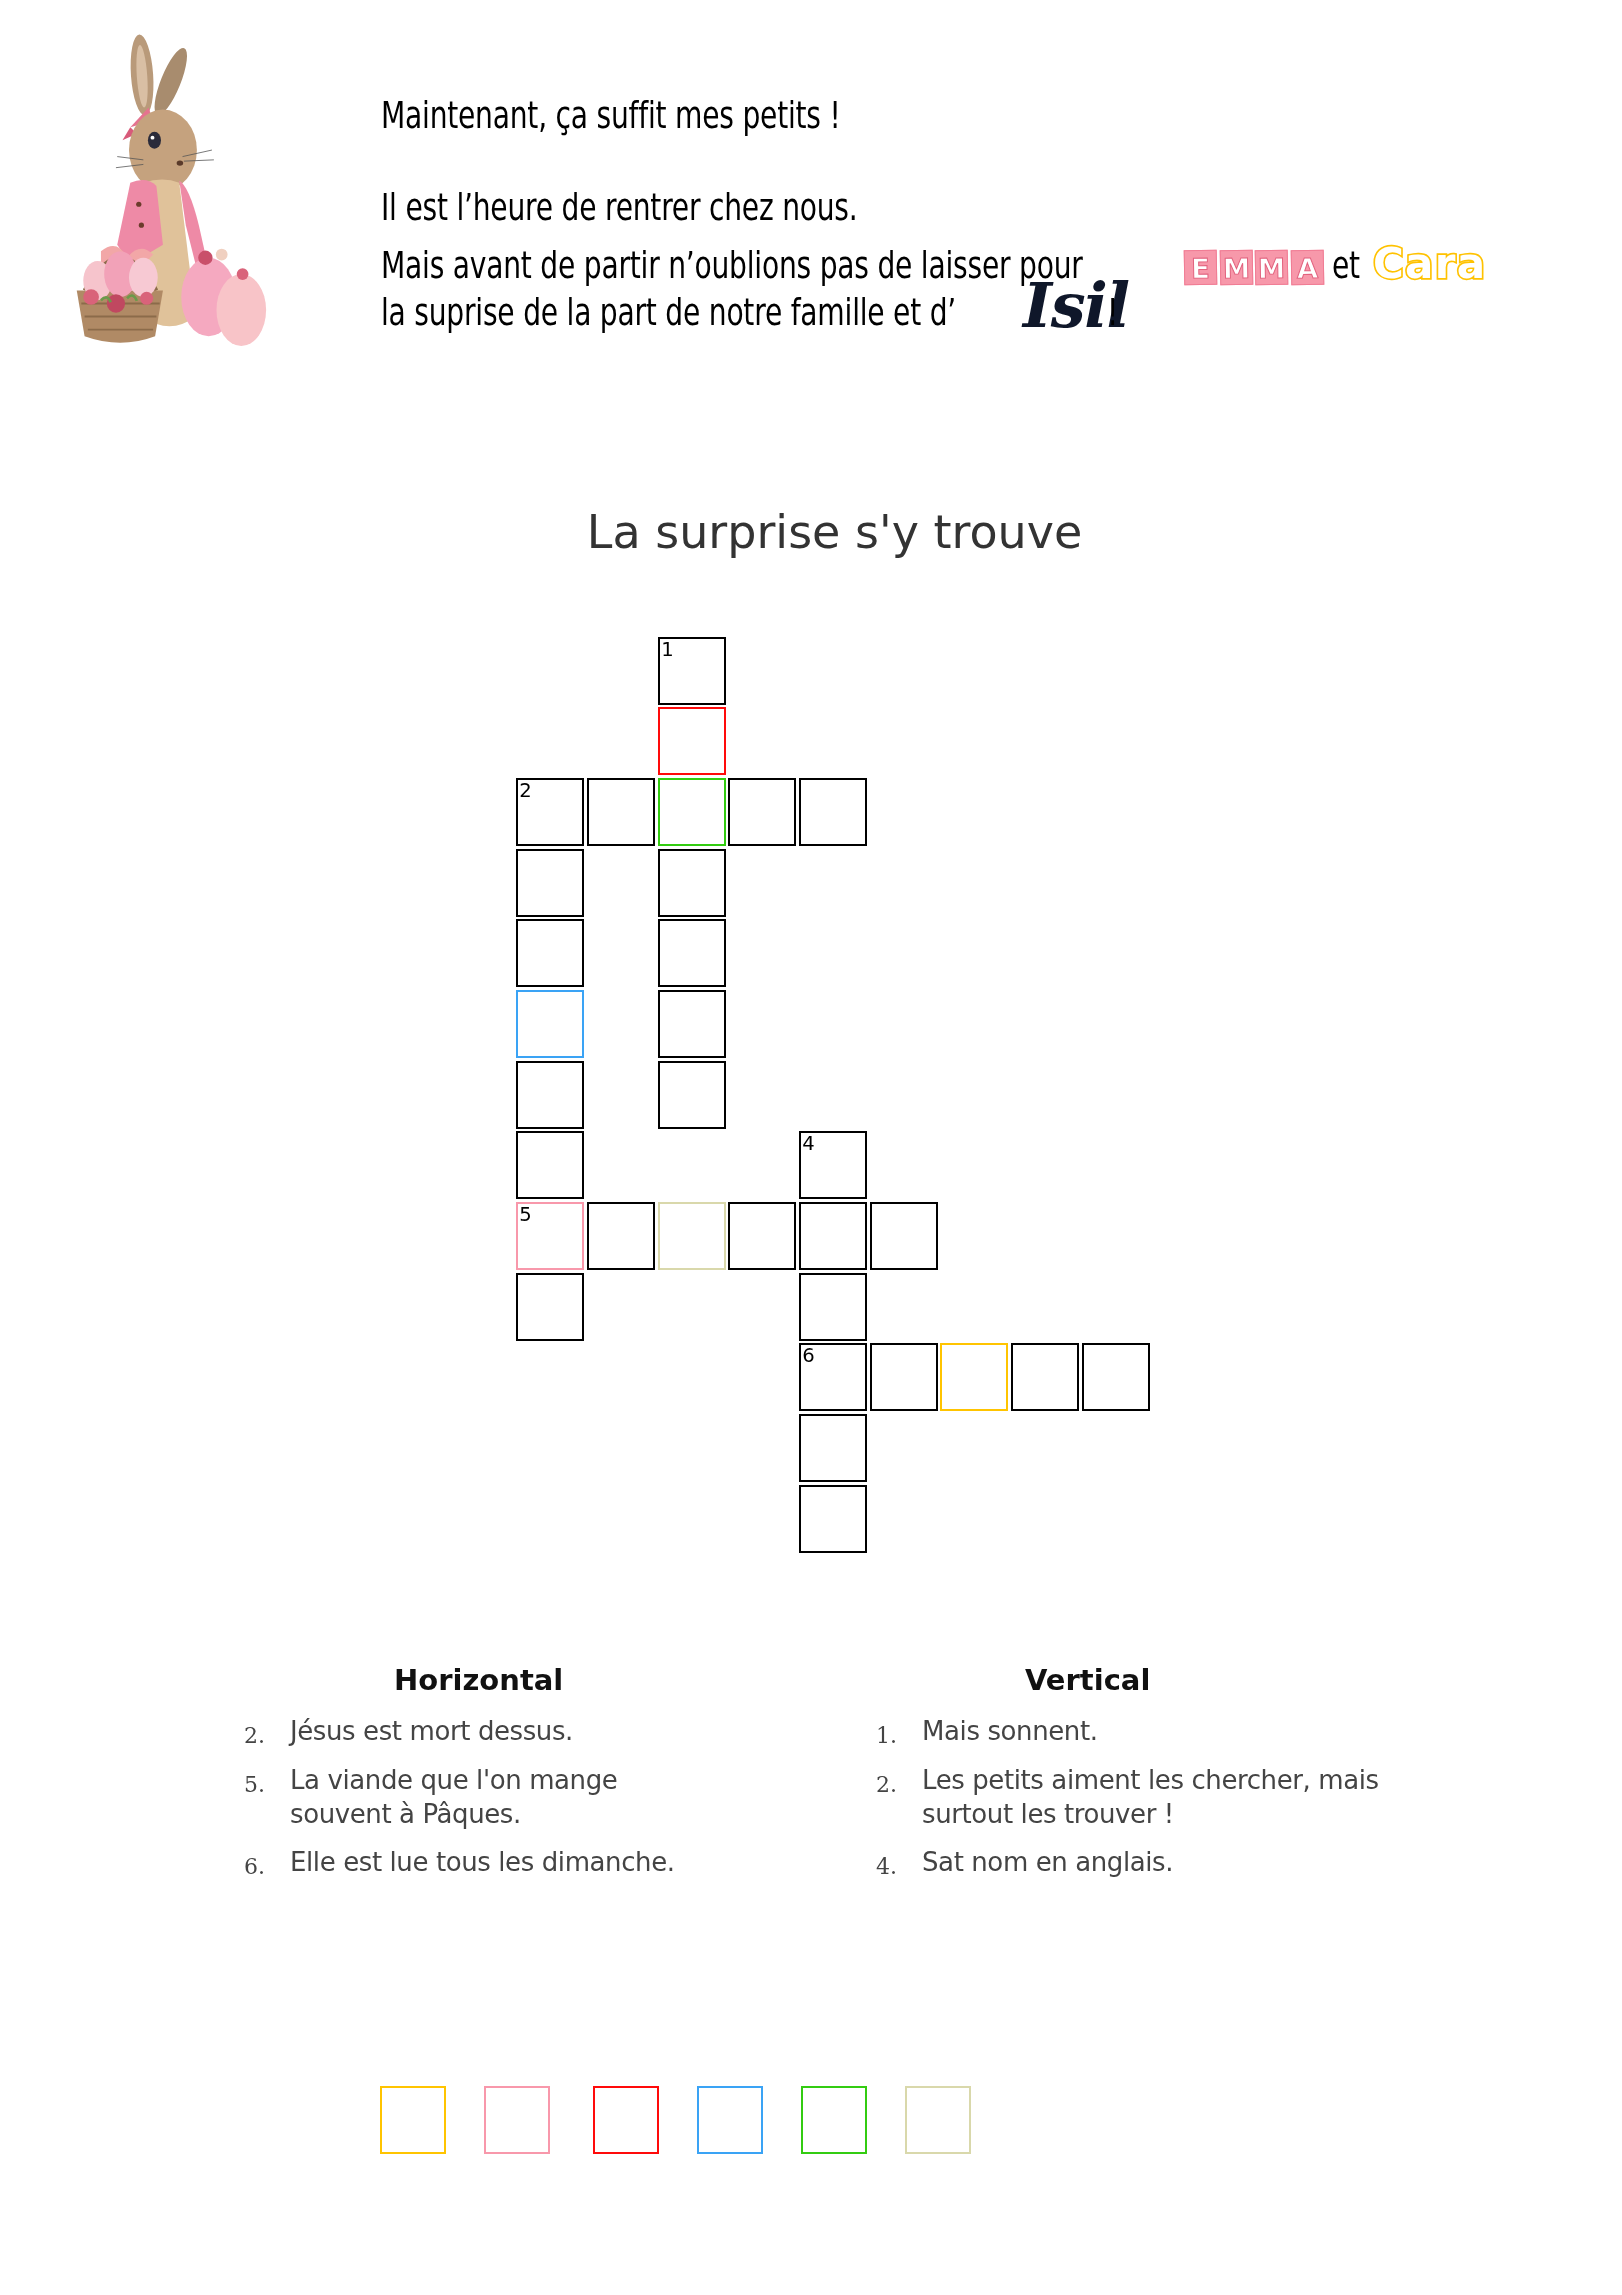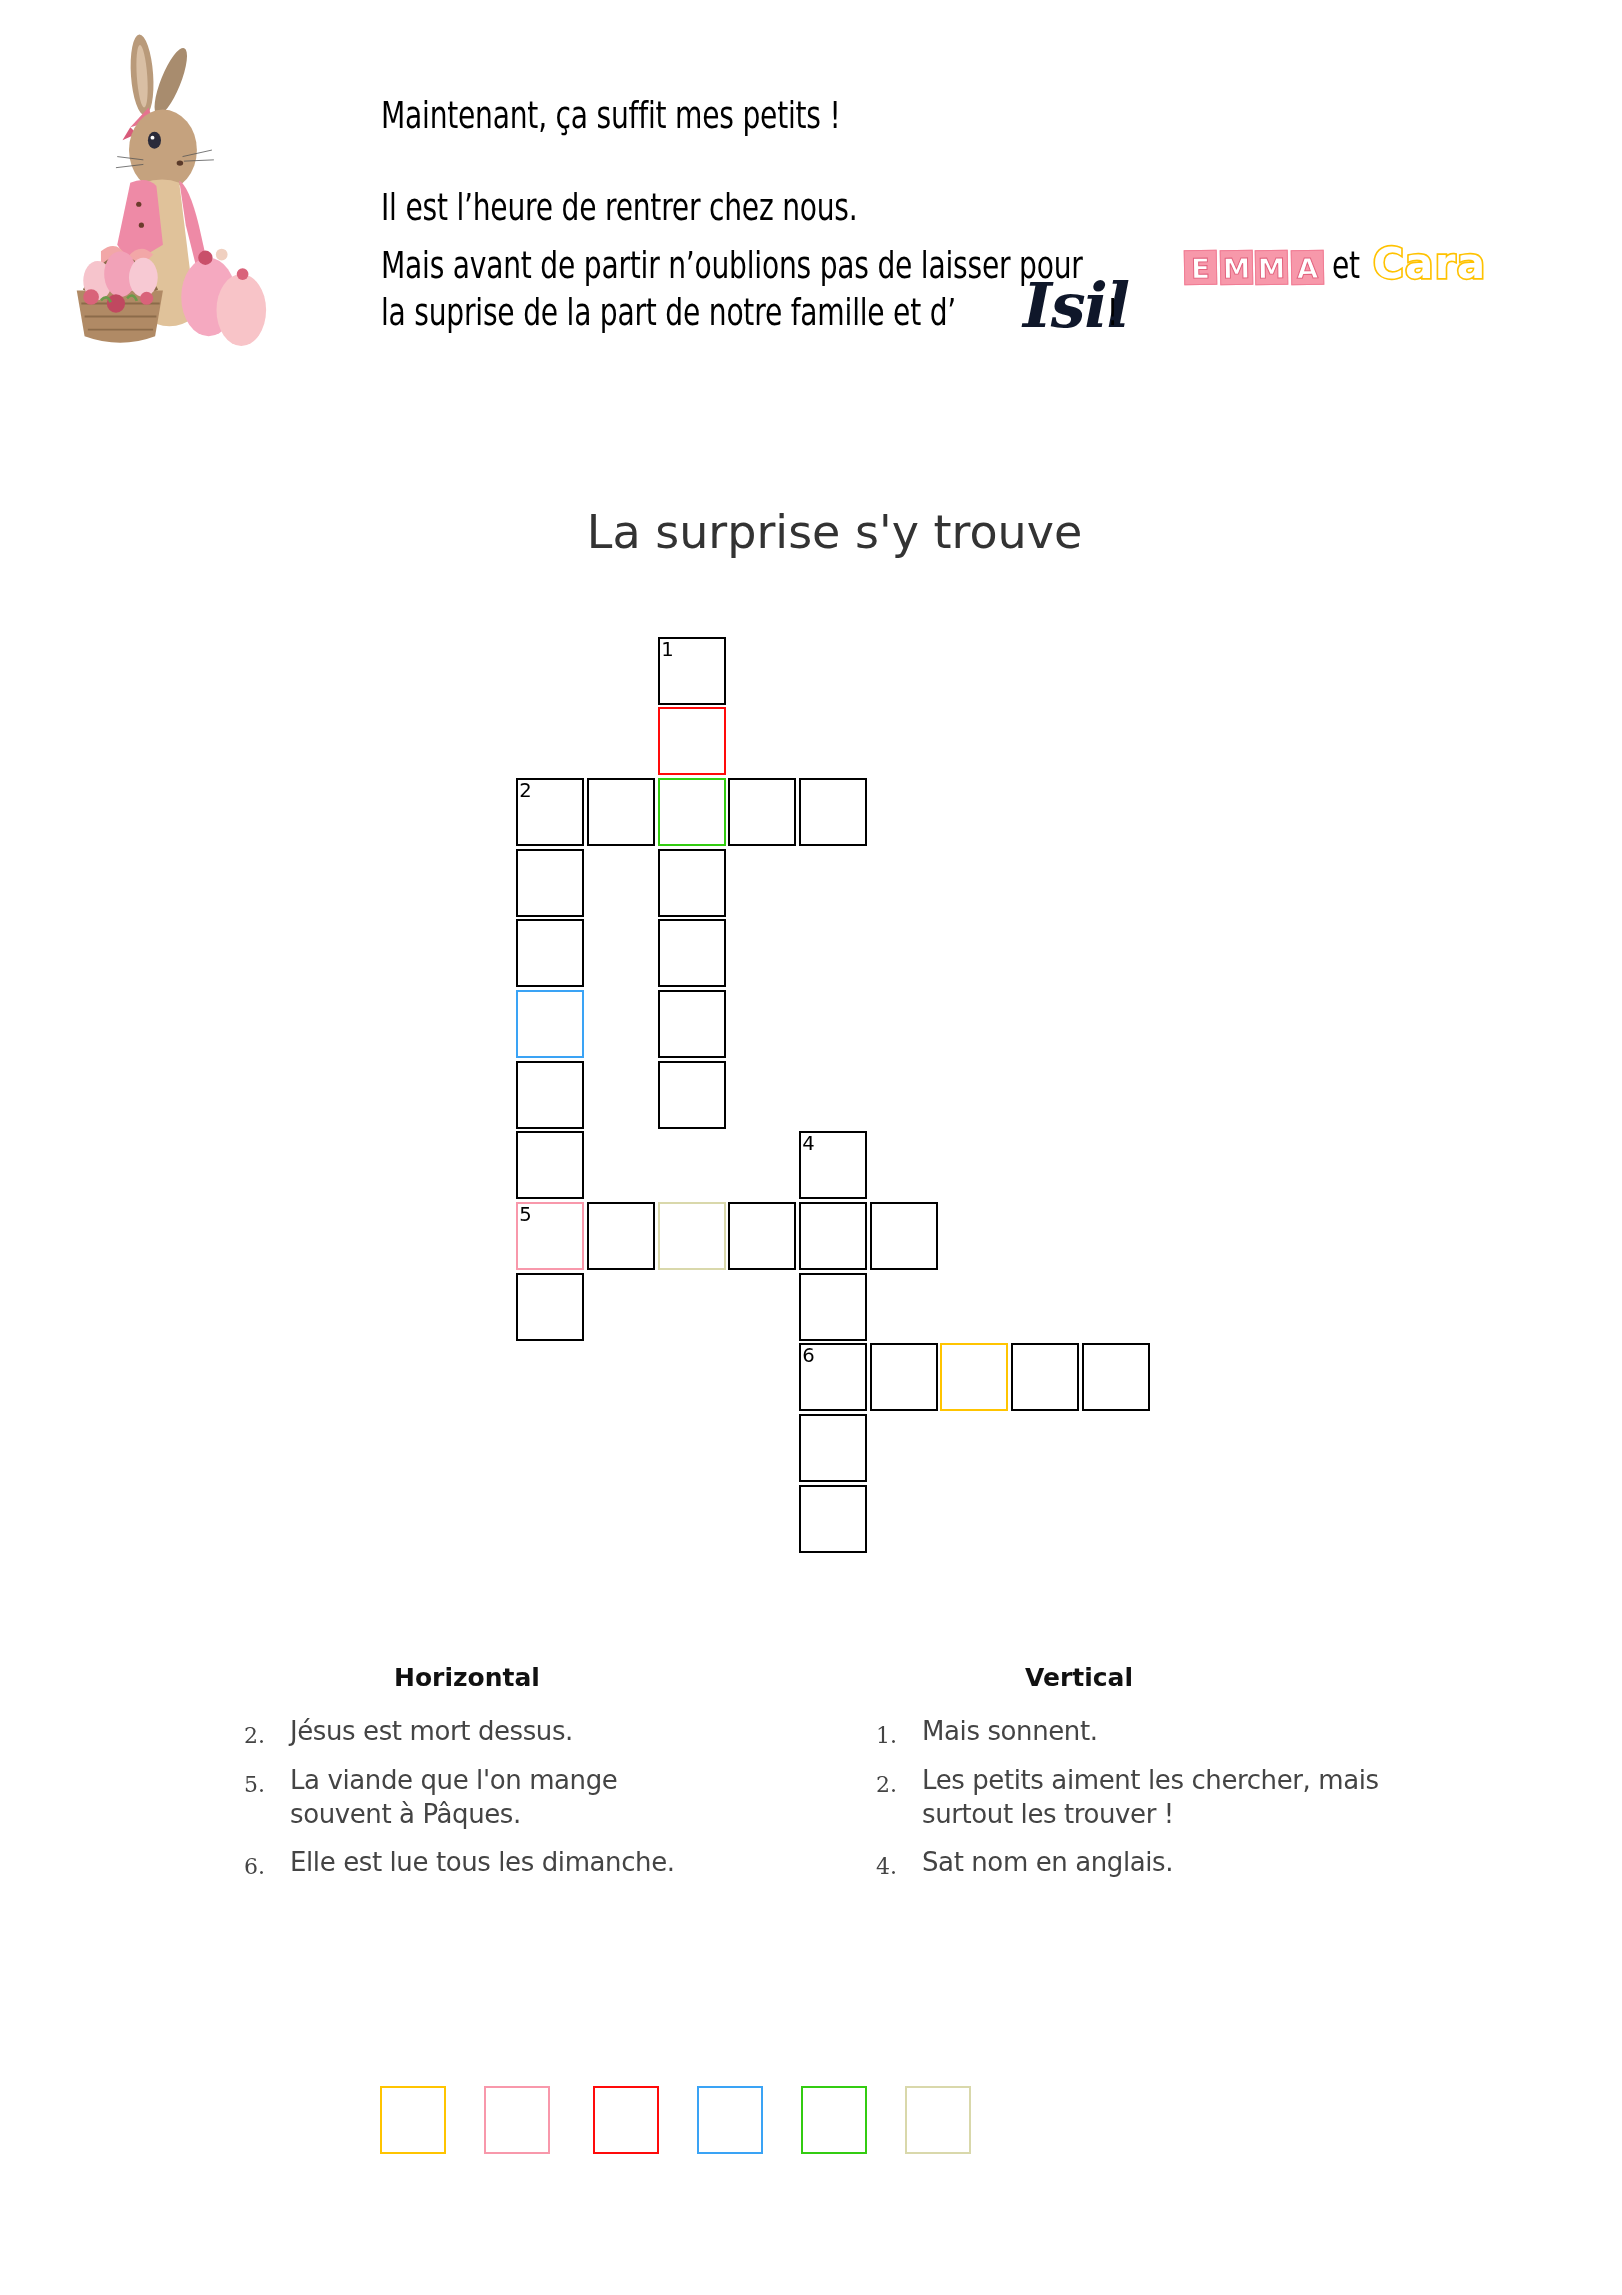--- a/index.html
+++ b/index.html
@@ -122,21 +122,21 @@
     
     .clue-col {
       position: absolute;
       top: 1663px;
     }
     #clues-h { left: 244px; width: 471px; }
     #clues-v { left: 876px; width: 510px; }
     .clue-head {
       font-family: "DejaVu Sans", sans-serif;
       font-weight: bold;
-      font-size: 25px;
+      font-size: 29px;
       color: #111;
       position: absolute;
       top: 0;
       white-space: nowrap;
     }
     #clues-h .clue-head { left: 150px; }
     #clues-v .clue-head { left: 149px; }
     .clue-list {
       position: absolute;
       top: 51px;

